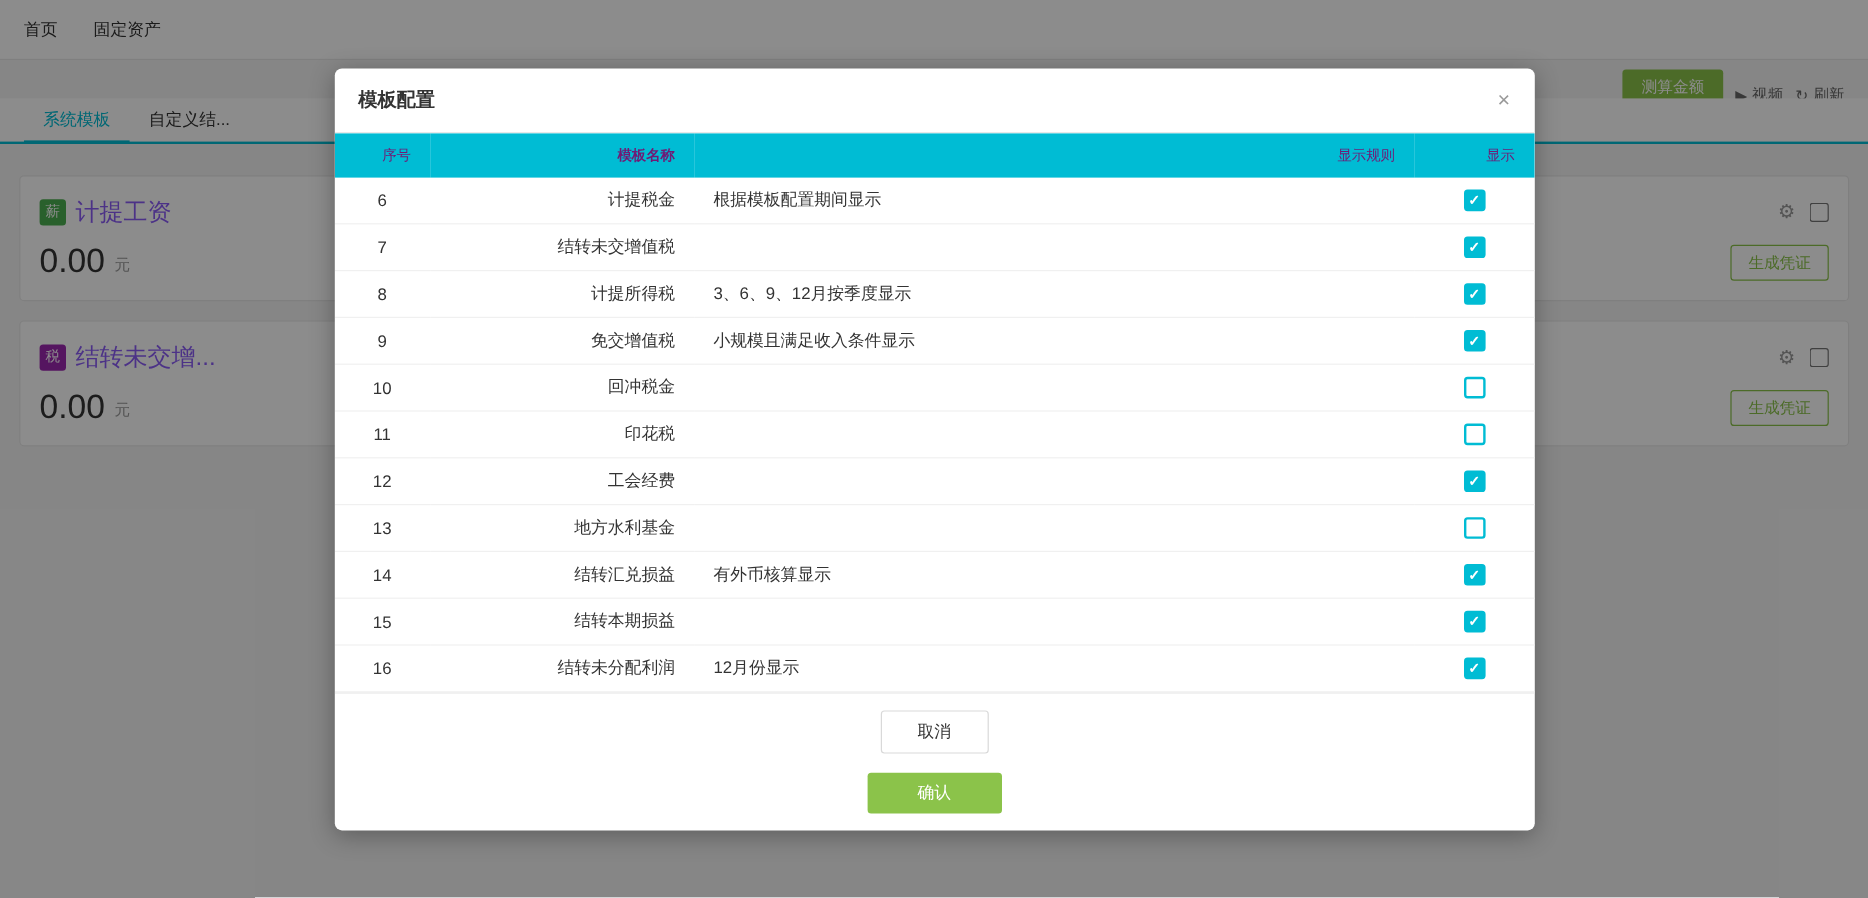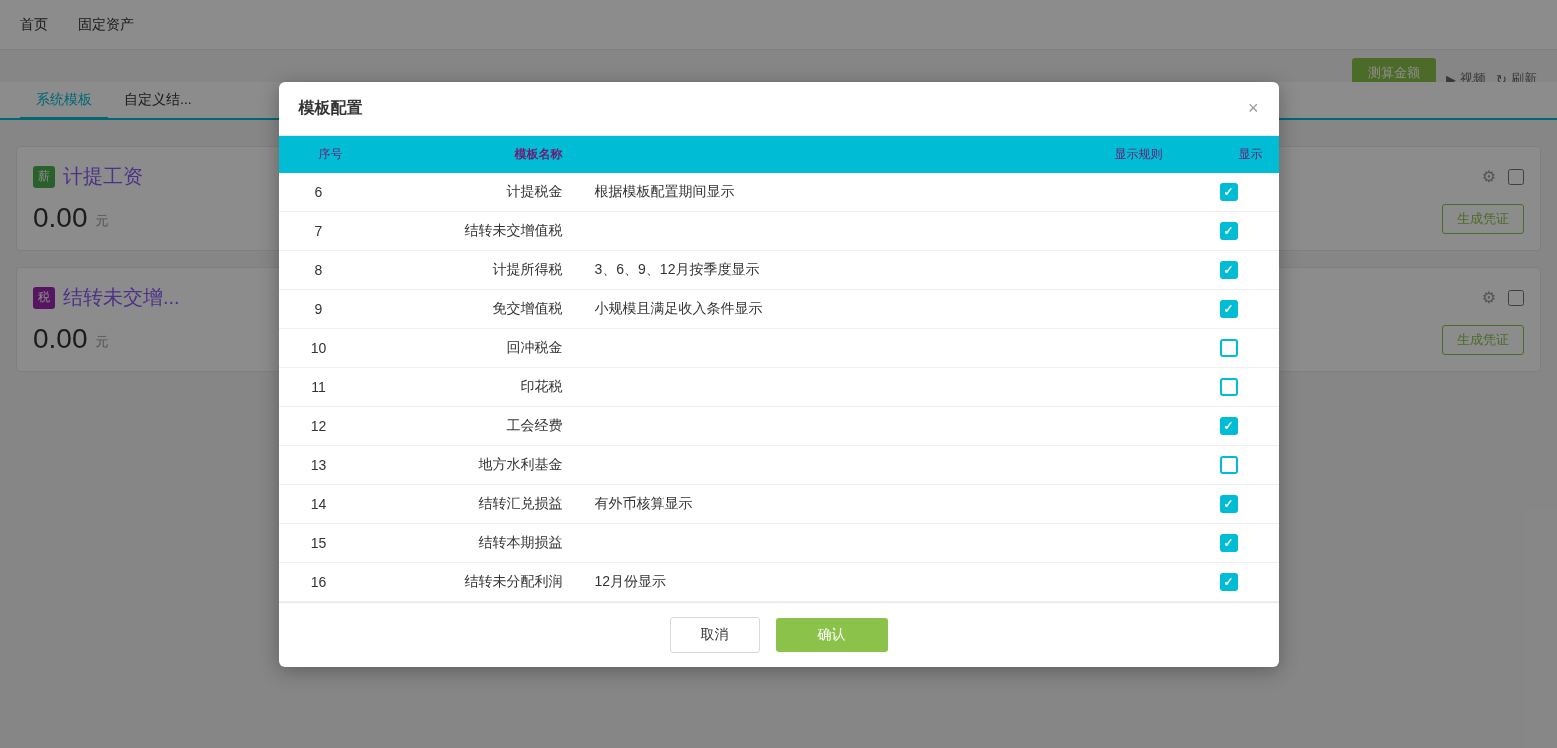--- a/index.html
+++ b/index.html
@@ -227,20 +227,21 @@
       flex: 1;
       overflow-y: auto;
     }
     .modal-footer {
       padding: 14px 20px;
       display: flex;
       align-items: center;
       justify-content: center;
       gap: 16px;
       border-top: 1px solid #e8e8e8;
+      flex-direction: column;
     }
     .btn-cancel {
       padding: 8px 30px;
       border: 1px solid #d9d9d9;
       background: #fff;
       border-radius: 3px;
       cursor: pointer;
       font-size: 14px;
       color: #333;
     }

